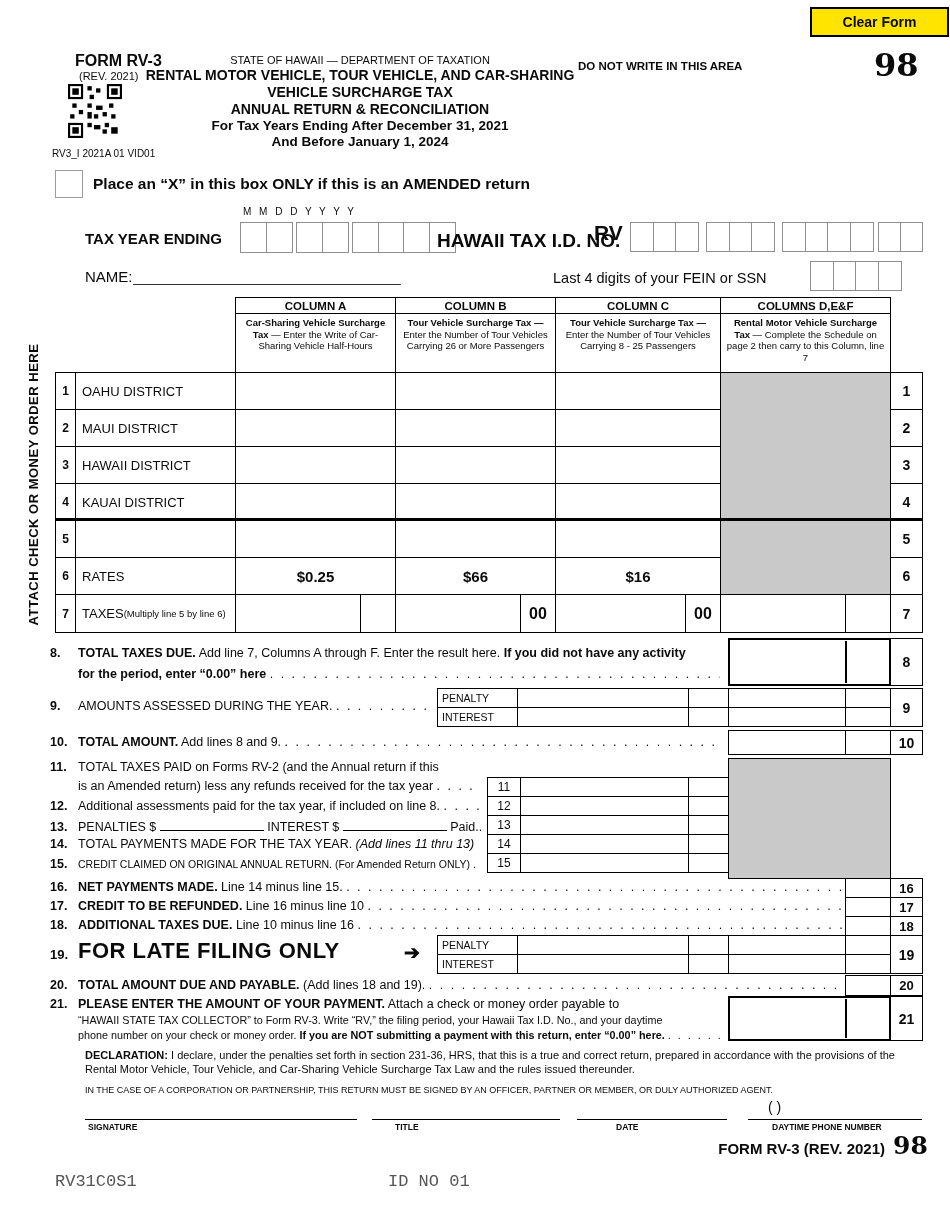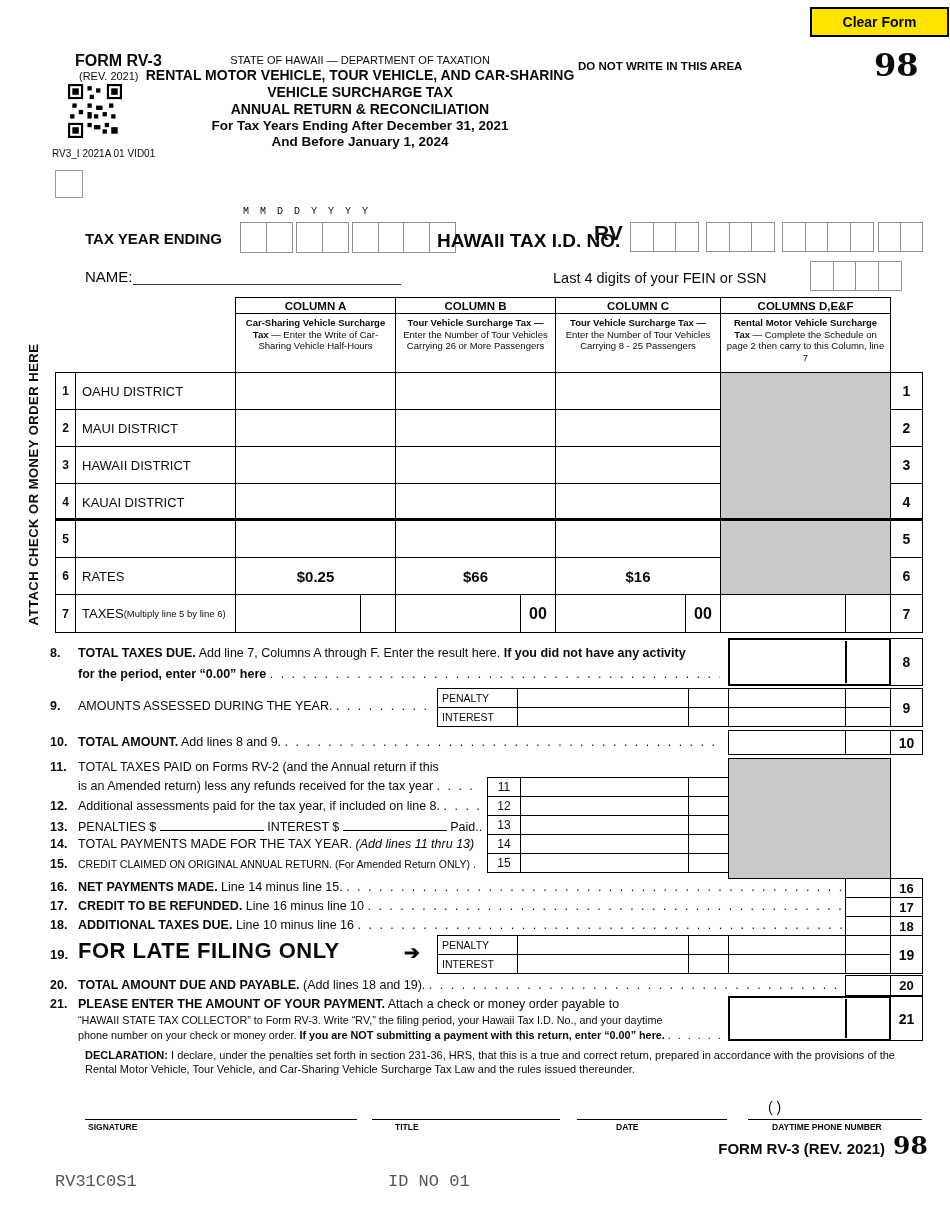--- a/index.html
+++ b/index.html
@@ -68,22 +68,23 @@
     <div style="font-size:11px">STATE OF HAWAII — DEPARTMENT OF TAXATION</div>
     <div class="b" style="font-size:14px;line-height:17px;margin-top:1px">RENTAL MOTOR VEHICLE, TOUR VEHICLE, AND CAR-SHARING VEHICLE SURCHARGE TAX</div>
     <div class="b" style="font-size:14px;line-height:17px">ANNUAL RETURN &amp; RECONCILIATION</div>
     <div class="b" style="font-size:13.5px;line-height:16px">For Tax Years Ending After December 31, 2021</div>
     <div class="b" style="font-size:13.5px;line-height:16px">And Before January 1, 2024</div>
   </div>
   <div class="a b" style="left:578px;top:60px;font-size:11.5px">DO NOT WRITE IN THIS AREA</div>
   <div class="a b" style="left:874px;top:46px;font-size:32px;font-family:'DejaVu Serif',serif">98</div>
 
   <div class="a" style="left:55px;top:170px;width:26px;height:26px;border:1.5px solid #9a9a9a"></div>
-
-  <div class="a" style="left:243px;top:206px;font-size:10px;font-family:Liberation Mono, monospace;letter-spacing:2.5px">M M   D D   Y Y Y Y</div>
+  <div class="a b" style="left:93px;top:175px;font-size:15.5px">Place an “X” in this box ONLY if this is an AMENDED return</div>
+
+  <div class="a" style="left:243px;top:206px;font-size:10px;font-family:Liberation Sans, sans-serif;letter-spacing:2.5px">M M   D D   Y Y Y Y</div>
   <div class="a b" style="left:85px;top:230px;font-size:15px">TAX YEAR ENDING</div>
   <div class="a" style="left:240px;top:222px;display:flex">
     <div class="dbox"></div>
       <div class="dbox"></div>
   </div>
   <div class="a" style="left:296px;top:222px;display:flex">
     <div class="dbox"></div>
       <div class="dbox"></div>
   </div>
   <div class="a" style="left:352px;top:222px;display:flex">
@@ -316,20 +317,21 @@
     <span class="sp"></span><span style="font-size:10.8px">“HAWAII STATE TAX COLLECTOR” to Form RV-3. Write “RV,” the filing period, your Hawaii Tax I.D. No., and your daytime</span><br>
     <span class="sp"></span><span style="font-size:10.8px">phone number on your check or money order. </span><span class="b" style="font-size:10.8px">If you are NOT submitting a payment with this return, enter “0.00” here. </span><span class="dots" style="font-size:10.8px">. . . . . . .</span>
   </div>
   <div class="cellt" style="left:728px;top:996px;width:163px;height:45px"></div>
   <div class="vline" style="left:845px;top:999px;width:1.5px;height:39px"></div>
   <div class="cell ctr b" style="left:890px;top:996px;width:33px;height:45px;font-size:14px">21</div>
 
   <div class="a" style="left:85px;top:1048px;width:810px;font-size:11px;line-height:14px;text-align:justify">
     <span class="b">DECLARATION:</span><span>  I declare, under the penalties set forth in section 231-36, HRS, that this is a true and correct return, prepared in accordance with the provisions of the Rental Motor Vehicle, Tour Vehicle, and Car-Sharing Vehicle Surcharge Tax Law and the rules issued thereunder.</span>
   </div>
+  <div class="a" style="left:85px;top:1085px;font-size:9px">IN THE CASE OF A CORPORATION OR PARTNERSHIP, THIS RETURN MUST BE SIGNED BY AN OFFICER, PARTNER OR MEMBER, OR DULY AUTHORIZED AGENT.</div>
 
   <div class="a" style="left:768px;top:1099px;font-size:14px">(               )</div>
   <div class="a" style="left:85px;top:1100px;width:272px;height:19px;border-bottom:1.5px solid #000"></div>
   <div class="a" style="left:372px;top:1100px;width:188px;height:19px;border-bottom:1.5px solid #000"></div>
   <div class="a" style="left:577px;top:1100px;width:150px;height:19px;border-bottom:1.5px solid #000"></div>
   <div class="a" style="left:748px;top:1100px;width:174px;height:19px;border-bottom:1.5px solid #000"></div>
   <div class="a b" style="left:88px;top:1122px;font-size:8.5px">SIGNATURE</div>
   <div class="a b" style="left:395px;top:1122px;font-size:8.5px">TITLE</div>
   <div class="a b" style="left:616px;top:1122px;font-size:8.5px">DATE</div>
   <div class="a b" style="left:772px;top:1122px;font-size:8.5px">DAYTIME PHONE NUMBER</div>

